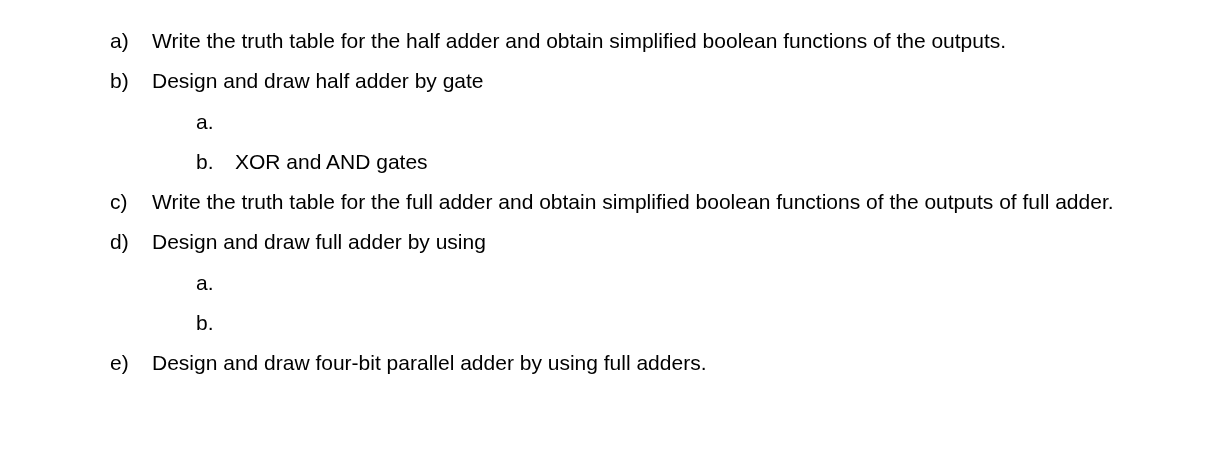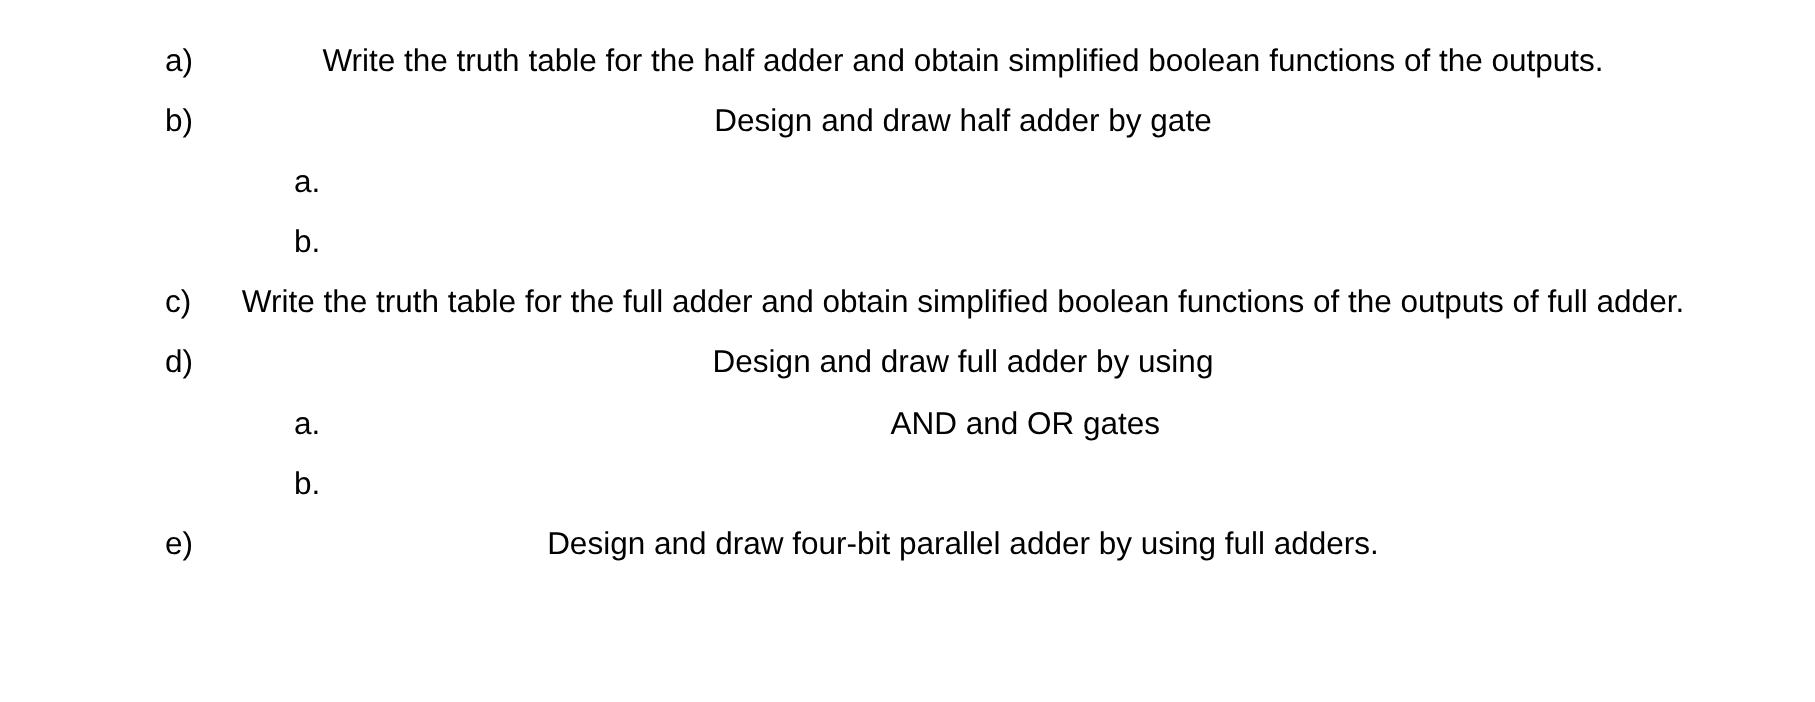--- a/index.html
+++ b/index.html
@@ -34,21 +34,20 @@
     width: 42px;
   }
   .l2 {
     padding-left: 86px;
   }
   .l2 .marker {
     width: 39px;
   }
   .line .text {
     flex: 1 1 auto;
-    text-align: center;
   }
 </style>
 </head>
 <body>
 
 <div class="page">
 
   <div class="line l1">
     <span class="marker">a)</span>
     <span class="text">Write the truth table for the half adder and obtain simplified boolean functions of the outputs.</span>
@@ -58,35 +57,35 @@
     <span class="marker">b)</span>
     <span class="text">Design and draw half adder by gate</span>
   </div>
 
   <div class="line l2">
     <span class="marker">a.</span>
   </div>
 
   <div class="line l2">
     <span class="marker">b.</span>
+    <span class="text">XOR and AND gates</span>
   </div>
 
   <div class="line l1">
     <span class="marker">c)</span>
     <span class="text">Write the truth table for the full adder and obtain simplified boolean functions of the outputs of full adder.</span>
   </div>
 
   <div class="line l1">
     <span class="marker">d)</span>
     <span class="text">Design and draw full adder by using</span>
   </div>
 
   <div class="line l2">
     <span class="marker">a.</span>
-    <span class="text">AND and OR gates</span>
   </div>
 
   <div class="line l2">
     <span class="marker">b.</span>
   </div>
 
   <div class="line l1">
     <span class="marker">e)</span>
     <span class="text">Design and draw four-bit parallel adder by using full adders.</span>
   </div>

